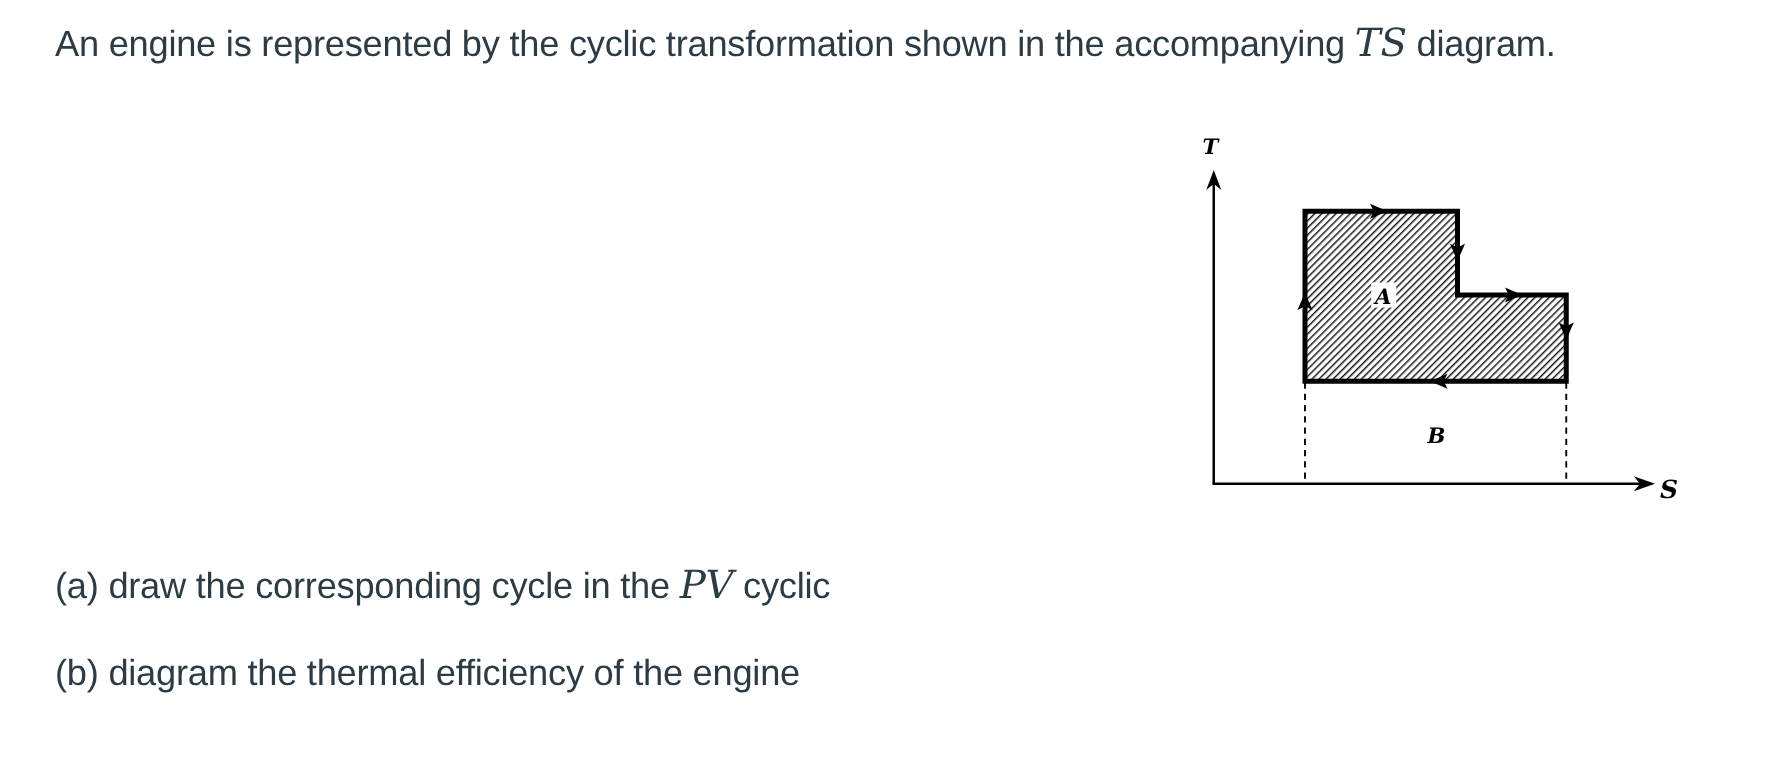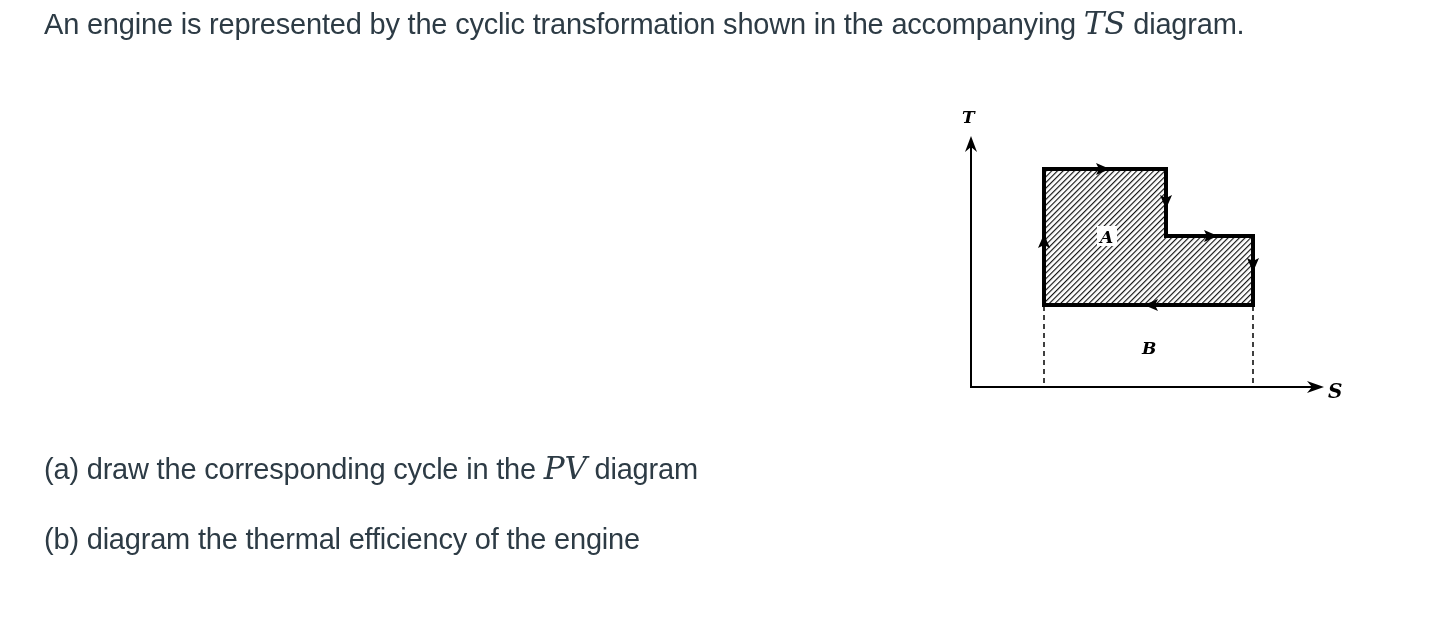--- a/index.html
+++ b/index.html
@@ -21,21 +21,21 @@
     font-size: 29px;
     letter-spacing: -0.2px;
     white-space: nowrap;
     line-height: 1;
   }
   .math {
     font-family: "DejaVu Serif", "Liberation Serif", serif;
     font-style: italic;
     font-size: 31px;
   }
-  #intro { top: 8px; }
+  #intro { top: 20px; }
   #part-a { top: 453px; }
   #part-b { top: 525px; }
   #diagram {
     position: absolute;
     left: 0;
     top: 0;
   }
   .diag-label {
     font-family: "DejaVu Serif", "Liberation Serif", serif;
     font-style: italic;
@@ -85,15 +85,15 @@
     <path d="M1144,305 L1158,299 L1155,305 L1158,311 Z"></path>
 
     <path d="M1044,234 L1038,248 L1044,245 L1050,248 Z"></path>
   </g>
 
   <rect x="1097" y="226" width="20" height="20" fill="#ffffff"></rect>
   <text class="diag-label" x="1100" y="243" font-size="17">A</text>
   <text class="diag-label" x="1142" y="354" font-size="17">B</text>
 </svg>
 
-<div id="part-a" class="line"><span>(a) draw the corresponding cycle in the </span><span class="math">PV</span><span> diagram</span></div>
+<div id="part-a" class="line"><span>(a) draw the corresponding cycle in the </span><span class="math">PV</span><span> cyclic</span></div>
 
 <div id="part-b" class="line"><span>(b) diagram the thermal efficiency of the engine</span></div>
 
 </body></html>

